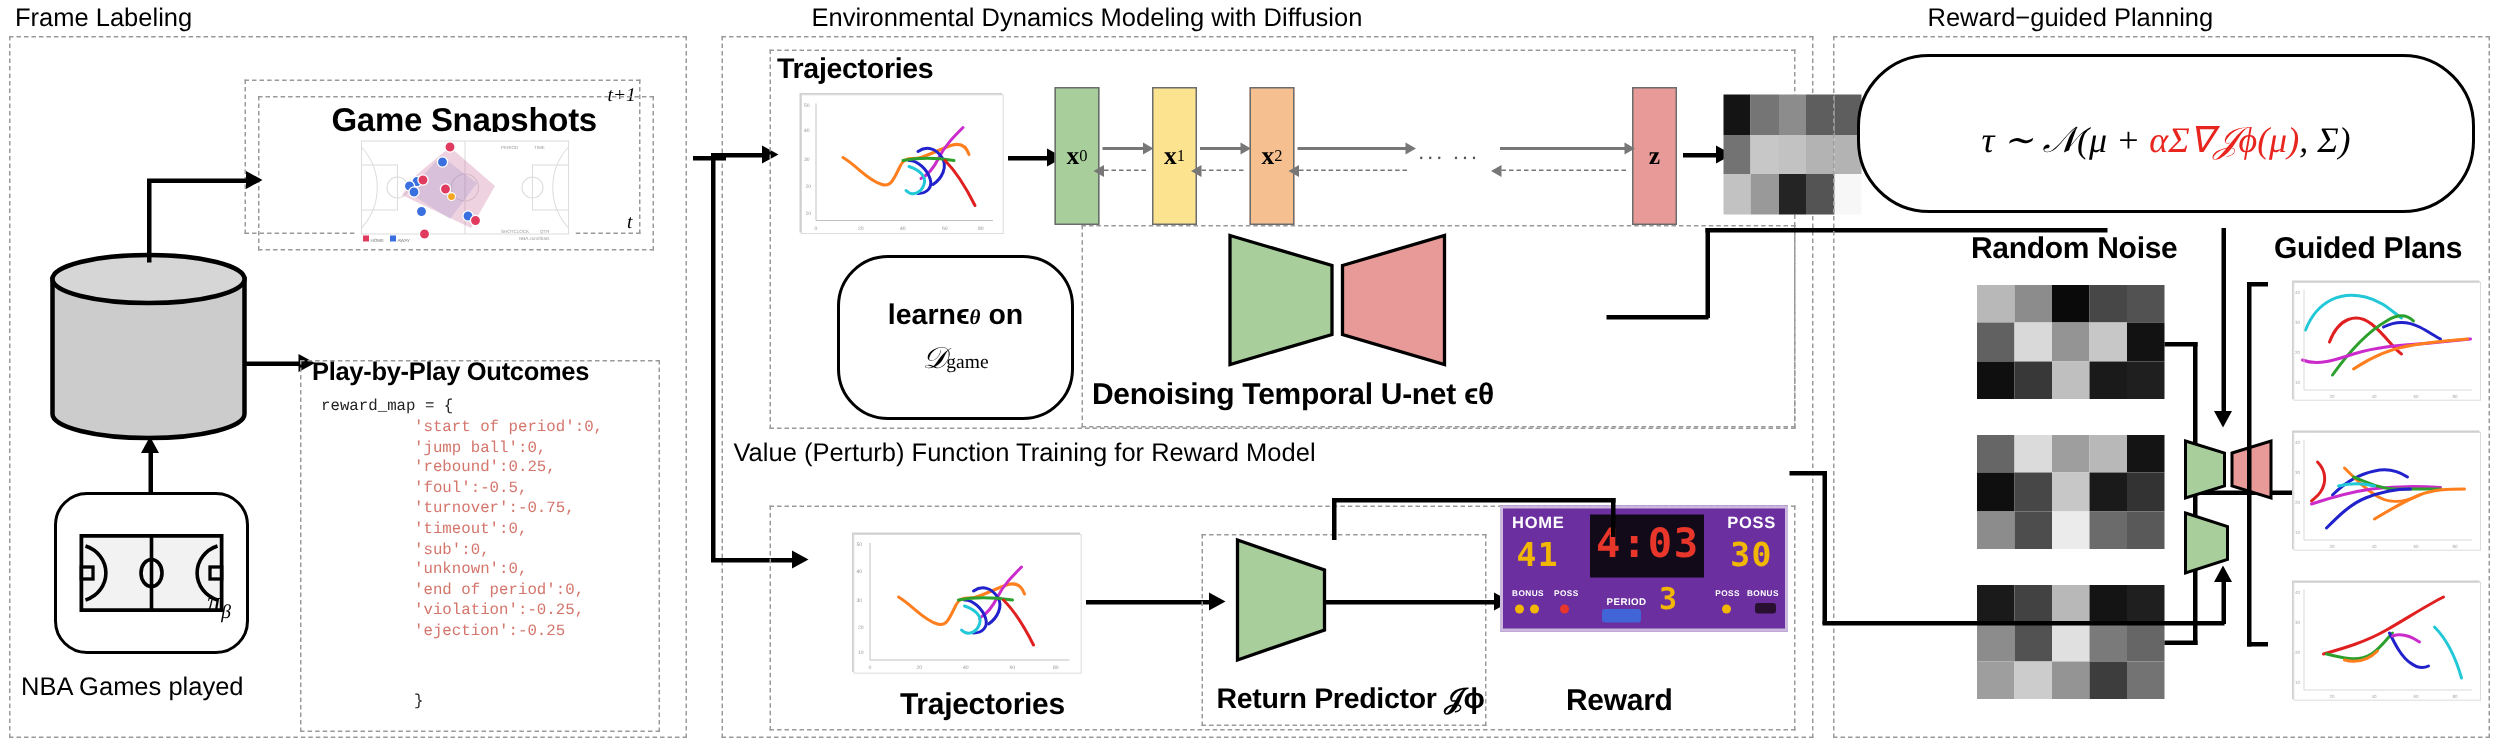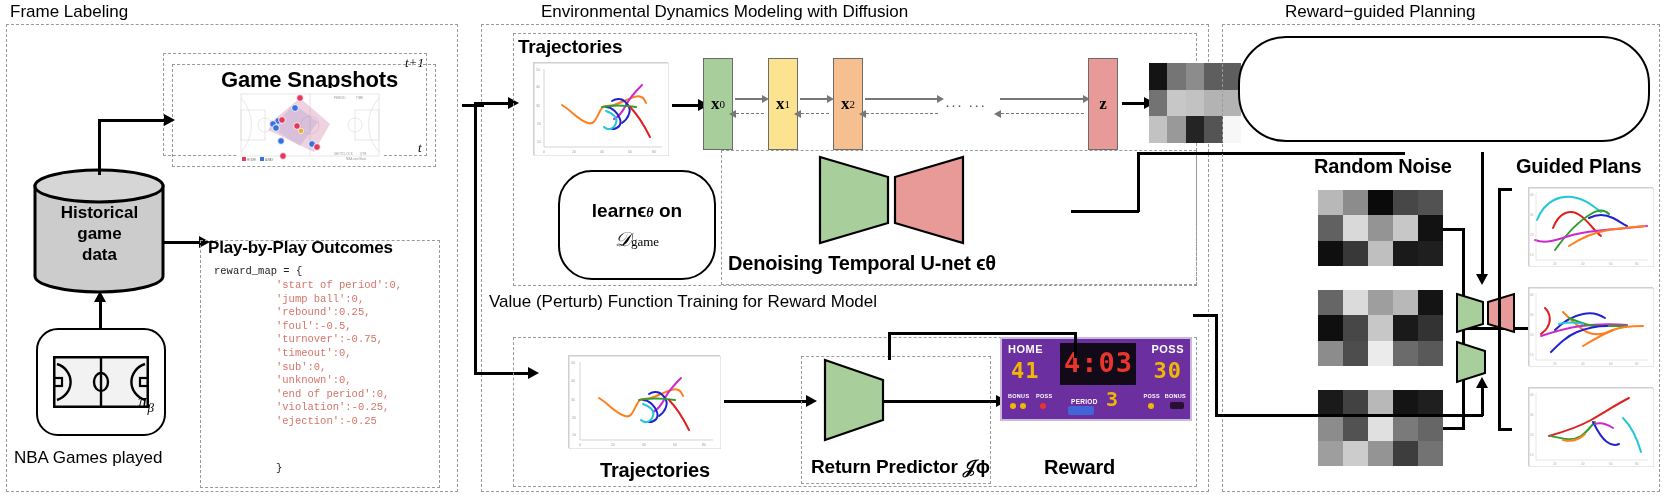--- a/index.html
+++ b/index.html
@@ -118,25 +118,20 @@
         <text x="27" y="73" font-size="3" fill="#777" font-family="sans-serif">AWAY</text>
     </g>
   </svg>
 </div>
 
 <div style="position:absolute; left:32px; top:166px; width:135px; height:130px;">
   <svg width="135" height="130" viewBox="0 0 135 130">
     <path d="M3 20 L3 110 A64 16 0 0 0 131 110 L131 20 Z" fill="#cccccc" stroke="#000" stroke-width="3"></path>
     <ellipse cx="67" cy="20" rx="64" ry="16" fill="#d6d6d6" stroke="#000" stroke-width="3"></ellipse>
   </svg>
-  <div style="position:absolute; left:0; top:36px; width:135px; text-align:center; font-weight:bold; font-size:17px; line-height:21px;">
-    <div>Historical</div>
-    <div>game</div>
-    <div>data</div>
-  </div>
 </div>
 
 <div class="solidline" style="left:98px; top:120px; width:3px; height:55px;"></div>
 <div class="arrow-h" style="left:98px; top:119px; width:68px;"></div>
 
 <div class="arrow-h" style="left:163px; top:241px; width:38px;"></div>
 
 <div class="roundbox" style="left:36px; top:328px; width:130px; height:108px; border-radius:22px; border-width:2px;">
   <svg width="96" height="52" viewBox="0 0 96 52">
     <rect x="1" y="1" width="94" height="50" fill="#f2f2f2" stroke="#000" stroke-width="3"></rect>
@@ -342,20 +337,23 @@
 <div class="bold-lbl" style="left:1044px; top:456px; font-size:20px;">Reward</div>
 
 <div class="solidline" style="left:1074px; top:332px; width:2.5px; height:26px;"></div>
 <div class="solidline" style="left:888px; top:332px; width:189px; height:2.5px;"></div>
 <div class="solidline" style="left:888px; top:332px; width:2.5px; height:28px;"></div>
 
 <div class="panel-title" style="left:1285px; top:2px;">Reward−guided Planning</div>
 <div class="dashbox" style="left:1222px; top:24px; width:438px; height:468px;"></div>
 
 <div class="roundbox" style="left:1238px; top:36px; width:412px; height:106px; border-radius:48px;">
+  <div class="mathser" style="font-size:24px; margin-top:8px; white-space:nowrap;">
+    <span style="font-style:italic;">τ ∼ 𝒩(μ + </span><span style="color:#e8251f; font-style:italic;">αΣ∇𝒥ϕ(μ)</span><span style="font-style:italic;">, Σ)</span>
+  </div>
 </div>
 
 <div class="bold-lbl" style="left:1314px; top:155px; font-size:20px;">Random Noise</div>
 <div class="bold-lbl" style="left:1516px; top:155px; font-size:20px;">Guided Plans</div>
 
 <div class="noisegrid" id="plan-noise-0" style="left:1318px; top:190px; width:125px; height:76px; grid-template-columns:repeat(5,1fr); grid-template-rows:repeat(3,1fr);">
     <div style="background: rgb(184, 184, 184);"></div>
     <div style="background: rgb(140, 140, 140);"></div>
     <div style="background: rgb(10, 10, 10);"></div>
     <div style="background: rgb(71, 71, 71);"></div>

